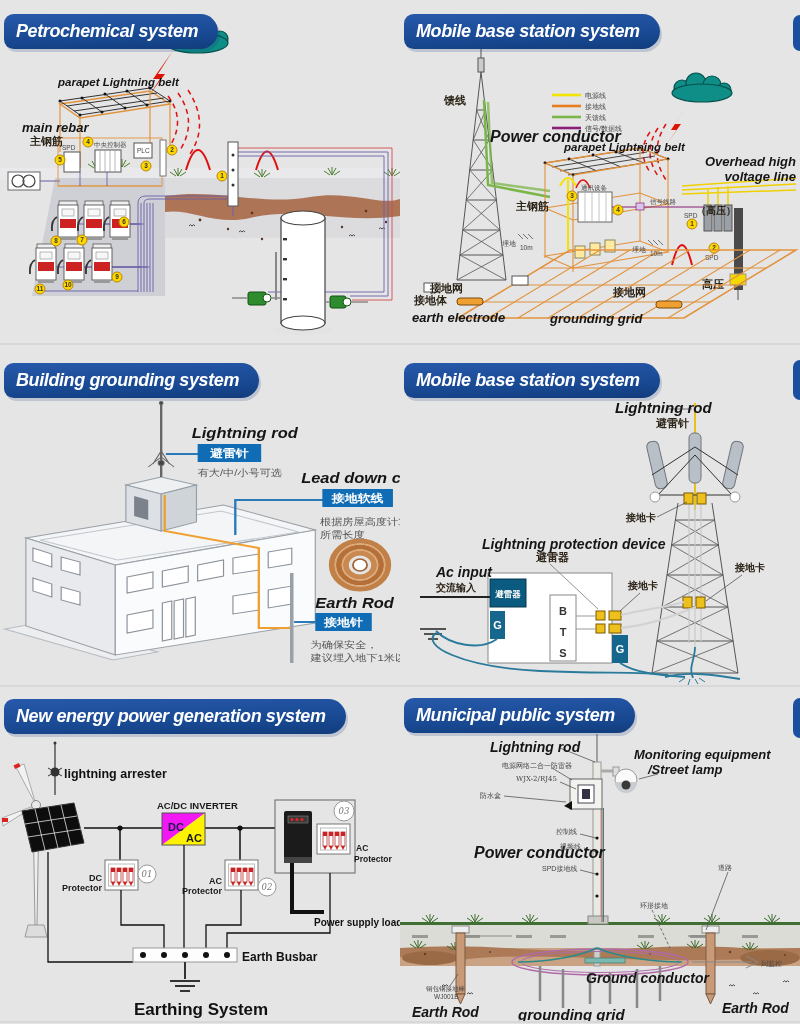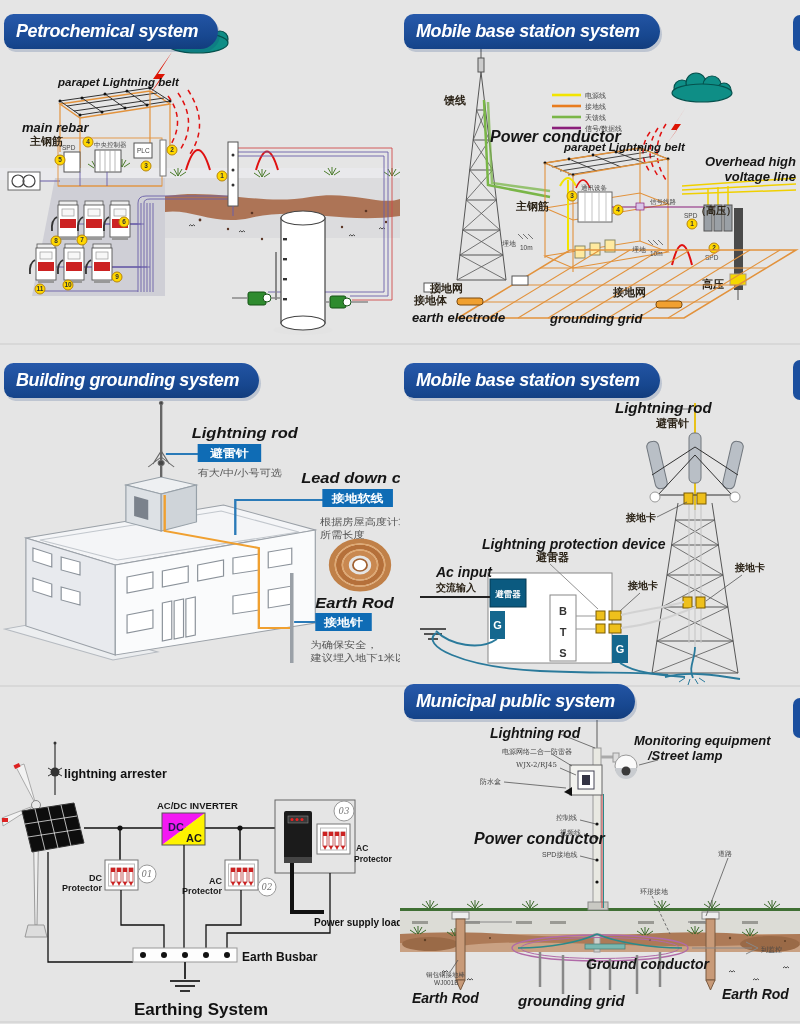--- a/index.html
+++ b/index.html
@@ -639,20 +639,23 @@
       <line x1="240" y1="248" x2="220" y2="266" stroke="#555" stroke-width="0.8"></line>
       <text x="82" y="204" class="t-lbl">Lightning protection device</text>
       <text x="136" y="216" class="cn">避雷器</text>
       <line x1="150" y1="219" x2="198" y2="264" stroke="#777" stroke-width="0.8"></line>
       <text x="36" y="232" class="t-lbl">Ac input</text>
       <text x="36" y="246" class="cn-b">交流输入</text>
     </svg>
   </section>
 
   <section class="panel" style="left:0;top:685px;height:339px">
+    <div class="ribbon" style="top:14px">
+      <span>New energy power generation system</span>
+    </div>
     <svg width="400" height="339" viewBox="0 0 400 339">
       <defs>
         <g id="prot">
           <rect width="33" height="30" fill="#fff" stroke="#777"></rect>
           <rect x="3.5" y="4" width="26" height="22" fill="none" stroke="#bbb"></rect>
           <g>
             <rect x="6" y="8" width="4" height="14" fill="#fff" stroke="#b33" stroke-width="0.8"></rect>
               <rect x="6" y="8" width="4" height="4" fill="#c22"></rect>
               <polygon points="6,22 10,22 8,26" fill="#c22"></polygon>
             <rect x="12" y="8" width="4" height="14" fill="#fff" stroke="#b33" stroke-width="0.8"></rect>
@@ -762,21 +765,21 @@
       <g stroke="#333" stroke-width="2">
         <line x1="185" y1="277" x2="185" y2="294"></line>
         <line x1="170" y1="296" x2="200" y2="296"></line>
           <line x1="175" y1="301" x2="195" y2="301"></line>
           <line x1="180" y1="306" x2="190" y2="306"></line>
       </g>
       <text x="134" y="330" style="font:700 17px 'Liberation Sans',sans-serif" fill="#111">Earthing System</text>
     </svg>
   </section>
 
-  <section class="panel" style="left:400px;top:672px;height:339px">
+  <section class="panel" style="left:400px;top:686px;height:339px">
     <div class="ribbon" style="top:12px">
       <span>Municipal public system</span>
     </div>
     <svg width="400" height="339" viewBox="0 0 400 339">
       <defs>
         <g id="tuft2">
             <path d="M0,0 l-4,-7 M0,0 l0,-8 M0,0 l4,-7 M-2,0 l-6,-4 M2,0 l6,-4" stroke="#3d6b2c" stroke-width="1" fill="none"></path>
           </g>
         <g id="bird2">
             <path d="M-3,0 Q-1.5,-2.5 0,0 Q1.5,-2.5 3,0" stroke="#222" stroke-width="0.8" fill="none"></path>

